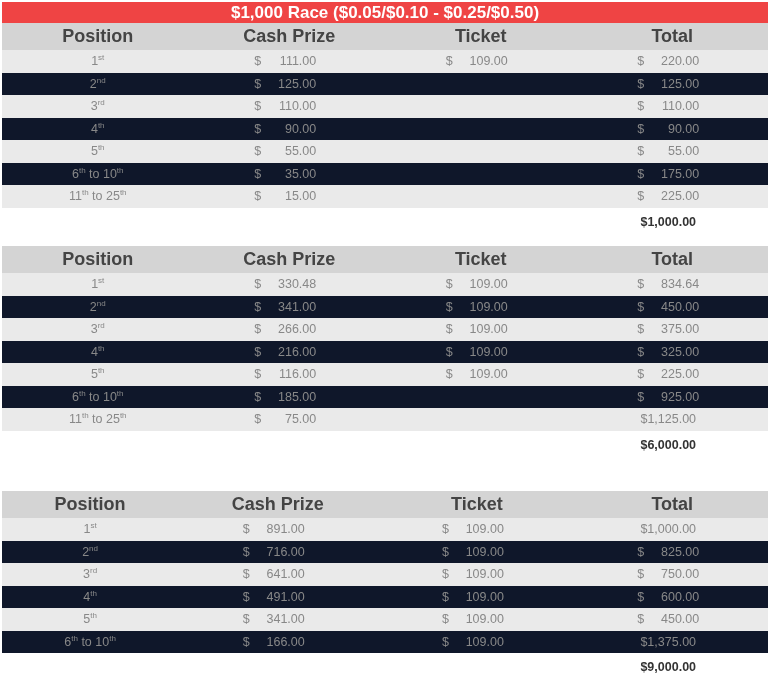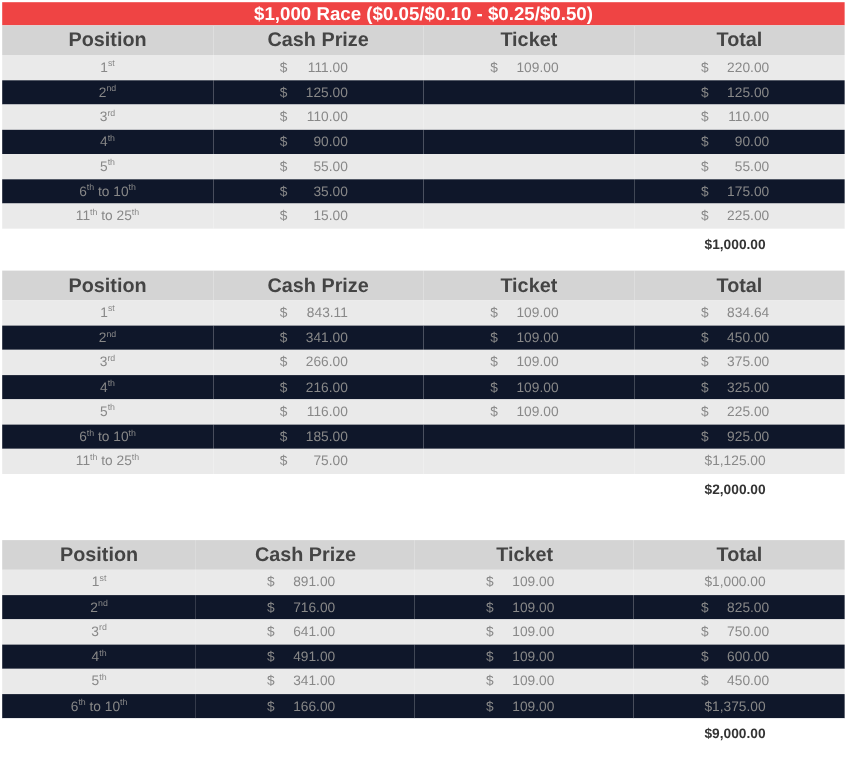--- a/index.html
+++ b/index.html
@@ -99,21 +99,21 @@
       </colgroup>
       <tbody>
         <tr>
           <th>Position</th>
           <th>Cash Prize</th>
           <th>Ticket</th>
           <th>Total</th>
         </tr>
         <tr class="odd">
           <td><span>1</span><sup>st</sup><span></span><sup></sup></td>
-          <td><span class="money"><span class="cur">$</span><span class="amt">843.11</span></span></td>
+          <td><span class="money"><span class="cur">$</span><span class="amt">330.48</span></span></td>
           <td><span class="money"><span class="cur">$</span><span class="amt">109.00</span></span></td>
           <td><span class="money"><span class="cur">$</span><span class="amt">834.64</span></span></td>
         </tr>
         <tr class="even">
           <td><span>2</span><sup>nd</sup><span></span><sup></sup></td>
           <td><span class="money"><span class="cur">$</span><span class="amt">341.00</span></span></td>
           <td><span class="money"><span class="cur">$</span><span class="amt">109.00</span></span></td>
           <td><span class="money"><span class="cur">$</span><span class="amt">450.00</span></span></td>
         </tr>
         <tr class="odd">
@@ -143,21 +143,21 @@
         <tr class="odd">
           <td><span>11</span><sup>th</sup><span> to 25</span><sup>th</sup></td>
           <td><span class="money"><span class="cur">$</span><span class="amt">75.00</span></span></td>
           <td></td>
           <td><span class="money full"><span class="amt">$1,125.00</span></span></td>
         </tr>
         <tr class="total-row">
           <td></td>
           <td></td>
           <td></td>
-          <td><span class="money full"><span class="amt">$2,000.00</span></span></td>
+          <td><span class="money full"><span class="amt">$6,000.00</span></span></td>
         </tr>
       </tbody>
     </table>
   </div>
 <div id="race-2" class="race" style="top:491px;">
     <table>
       <colgroup>
         <col style="width:23%">
         <col style="width:26%">
         <col style="width:26%">

